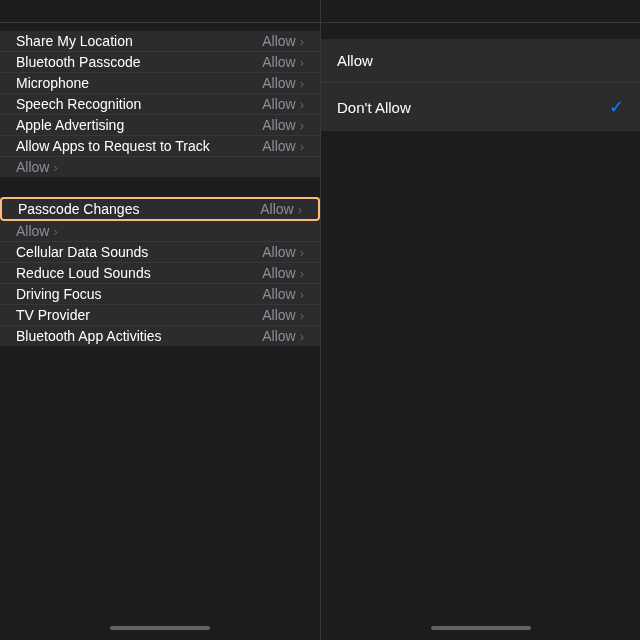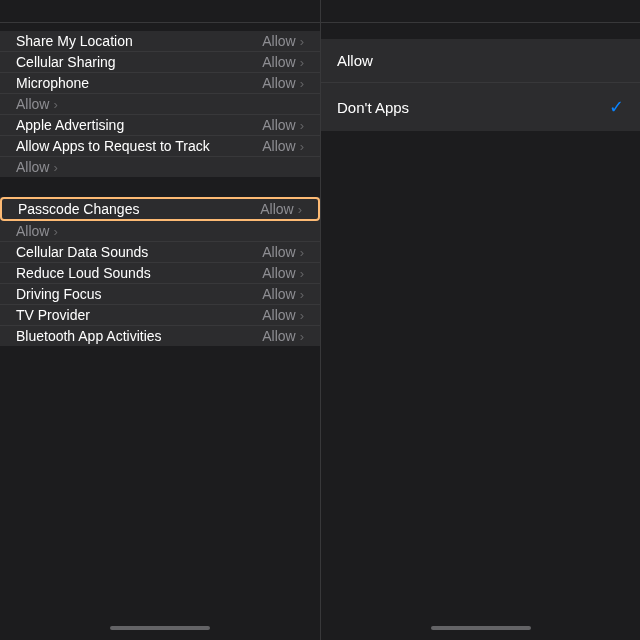--- a/index.html
+++ b/index.html
@@ -216,34 +216,35 @@
       <div class="list-group">
 
       <div class="list-item">
       <span class="list-item-label">Share My Location</span>
       <div class="list-item-right">
         <span class="list-item-value">Allow</span>
         <span class="chevron-right">›</span>
       </div>
     </div>
           <div class="list-item">
-      <span class="list-item-label">Cellular Sharing</span>
+      <span class="list-item-label">Bluetooth Passcode</span>
       <div class="list-item-right">
         <span class="list-item-value">Allow</span>
         <span class="chevron-right">›</span>
       </div>
     </div>
           <div class="list-item">
       <span class="list-item-label">Microphone</span>
       <div class="list-item-right">
         <span class="list-item-value">Allow</span>
         <span class="chevron-right">›</span>
       </div>
     </div>
           <div class="list-item">
+      <span class="list-item-label">Speech Recognition</span>
       <div class="list-item-right">
         <span class="list-item-value">Allow</span>
         <span class="chevron-right">›</span>
       </div>
     </div>
           <div class="list-item">
       <span class="list-item-label">Apple Advertising</span>
       <div class="list-item-right">
         <span class="list-item-value">Allow</span>
         <span class="chevron-right">›</span>
@@ -336,21 +337,21 @@
   </div>
 
   <div class="right-content">
     <div class="right-list-group">
 
     <div class="right-list-item">
       <span class="right-item-label">Allow</span>
 
     </div>
         <div class="right-list-item">
-      <span class="right-item-label">Don't Apps</span>
+      <span class="right-item-label">Don't Allow</span>
       <span class="checkmark">✓</span>
     </div>
       </div>
   </div>
 
   <div class="home-indicator-right">
     <div class="home-bar"></div>
   </div>
 </div>
 

